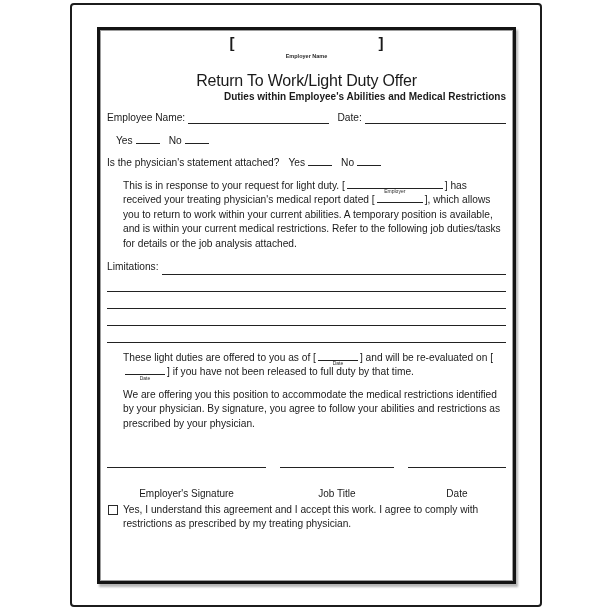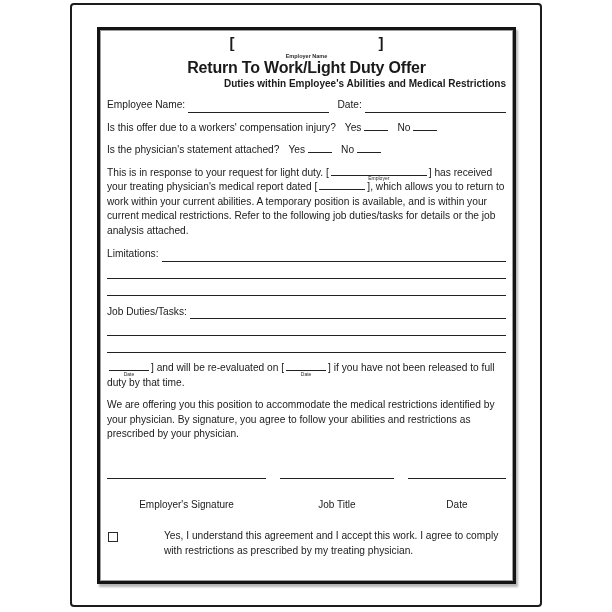--- a/index.html
+++ b/index.html
@@ -44,53 +44,53 @@
   .employer-name-sub {
     position: absolute;
     left: 0; right: 0; top: 13px;
     text-align: center;
     font-size: 5.5px;
     color: #2a2a2a;
   }
   .form-title {
     text-align: center;
     font-size: 16px;
-    font-weight: bold;
+    font-weight: normal;
     letter-spacing: -0.2px;
-    margin-top: 3px;
+    margin-top: 16px;
     line-height: 18px;
   }
   .form-subtitle {
     text-align: right;
     font-size: 10px;
     font-weight: bold;
     line-height: 12px;
     margin-top: 1px;
   }
   .row { display: flex; align-items: flex-end; }
   .lbl { white-space: nowrap; }
   .fill {
     flex: 1;
     border-bottom: 1px solid #222;
     height: 11px;
     margin-left: 3px;
   }
-  .name-date-row { margin-top: 8px; }
+  .name-date-row { margin-top: 8px; align-items: center; }
   .name-date-row .date-lbl { margin-left: 8px; }
   .question-row { margin-top: 8px; align-items: baseline; }
   .yn { margin-left: 9px; }
   .short-blank {
     display: inline-block;
     width: 24px;
     border-bottom: 1px solid #222;
     height: 9px;
     margin-left: 3px;
     vertical-align: baseline;
   }
-  .para { margin-top: 8px; text-align: left; }
+  .para { margin-top: 8px; text-align: left; margin-left: 16px; }
   .blankwrap { display: inline-block; position: relative; margin: 0 2px; vertical-align: baseline; }
   .blankwrap .bl { display: inline-block; border-bottom: 1px solid #222; height: 9px; }
   .blankwrap .sub {
     position: absolute; left: 0; right: 0; top: 9.5px;
     text-align: center; font-size: 5px; font-style: normal; color: #2a2a2a;
     line-height: 6px;
   }
   .w-employer { width: 96px; }
   .w-dated { width: 46px; }
   .w-date { width: 40px; }
@@ -103,21 +103,21 @@
     display: flex;
     margin-top: 24px;
     column-gap: 14px;
   }
   .sig-cell { text-align: center; }
   .sig-line { border-bottom: 1px solid #222; height: 12px; }
   .sig-label { font-size: 10px; margin-top: 19px; }
   .sig-c1 { flex: 1.62; }
   .sig-c2 { flex: 1.16; }
   .sig-c3 { flex: 1.0; }
-  .cb-row { display: flex; margin-top: 17px; gap: 41px; }
+  .cb-row { display: flex; margin-top: 1px; }
   .cb-box {
     width: 8px; height: 8px;
     border: 1.2px solid #2a2a2a;
     margin: 2.5px 5px 0 1px;
     flex: none;
     background: #fff;
   }
   .cb-text { flex: 1; }
   .u { text-decoration: underline; }
 </style>
@@ -138,21 +138,20 @@
   <div class="form-subtitle">Duties within Employee's Abilities and Medical Restrictions</div>
 
   <div class="row name-date-row">
     <span class="lbl">Employee Name:</span>
     <span class="fill"></span>
     <span class="lbl date-lbl">Date:</span>
     <span class="fill"></span>
   </div>
 
   <div class="row question-row">
-    <span class="lbl">Is this offer due to a workers' compensation injury?</span>
     <span class="lbl yn">Yes</span>
     <span class="short-blank"></span>
     <span class="lbl yn">No</span>
     <span class="short-blank"></span>
   </div>
 
   <div class="row question-row">
     <span class="lbl">Is the physician's statement attached?</span>
     <span class="lbl yn">Yes</span>
     <span class="short-blank"></span>
@@ -165,29 +164,25 @@
   </div>
 
   <div class="row label-fill-row">
     <span class="lbl">Limitations:</span>
     <span class="fill"></span>
   </div>
   <div class="rule"></div>
   <div class="rule"></div>
 
 
-  <div class="row label-fill-row">
-    <span class="lbl">Job Duties/Tasks:</span>
-    <span class="fill"></span>
-  </div>
   <div class="rule"></div>
   <div class="rule"></div>
 
   <div class="para">
-    <span class="blankwrap"><span class="bl w-date"></span><i class="sub">Date</i></span><span>] and will be re-evaluated on [</span><span class="blankwrap"><span class="bl w-date"></span><i class="sub">Date</i></span><span>] if you have not been released to full duty by that time.</span>
+    <span>These light duties are offered to you as of [</span><span class="blankwrap"><span class="bl w-date"></span><i class="sub">Date</i></span><span>] and will be re-evaluated on [</span><span class="blankwrap"><span class="bl w-date"></span><i class="sub">Date</i></span><span>] if you have not been released to full duty by that time.</span>
   </div>
 
   <div class="para">We are offering you this position to accommodate the medical restrictions identified by your physician. By signature, you agree to follow your abilities and restrictions as prescribed by your physician.</div>
 
   <div class="sig-row">
     <div class="sig-cell sig-c1">
       <div class="sig-line"></div>
       <div class="sig-label">Employer's Signature</div>
     </div>
     <div class="sig-cell sig-c2">

